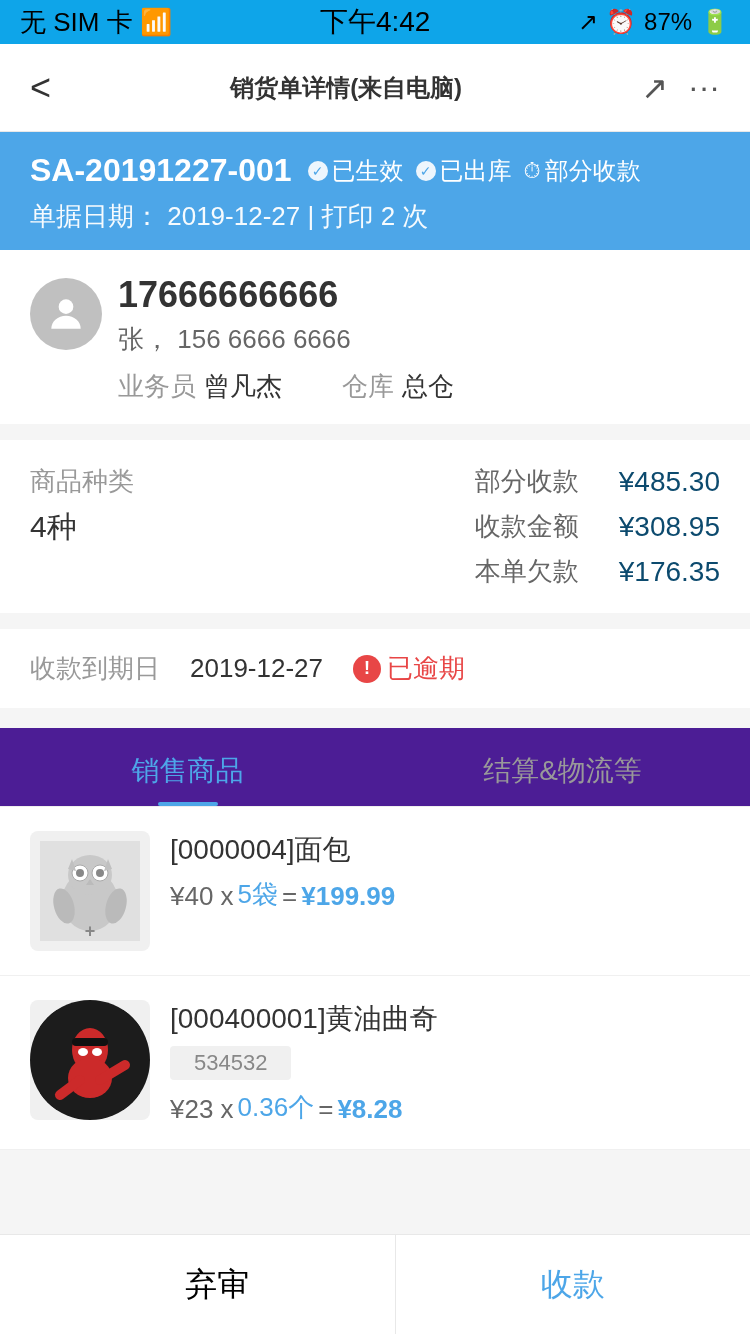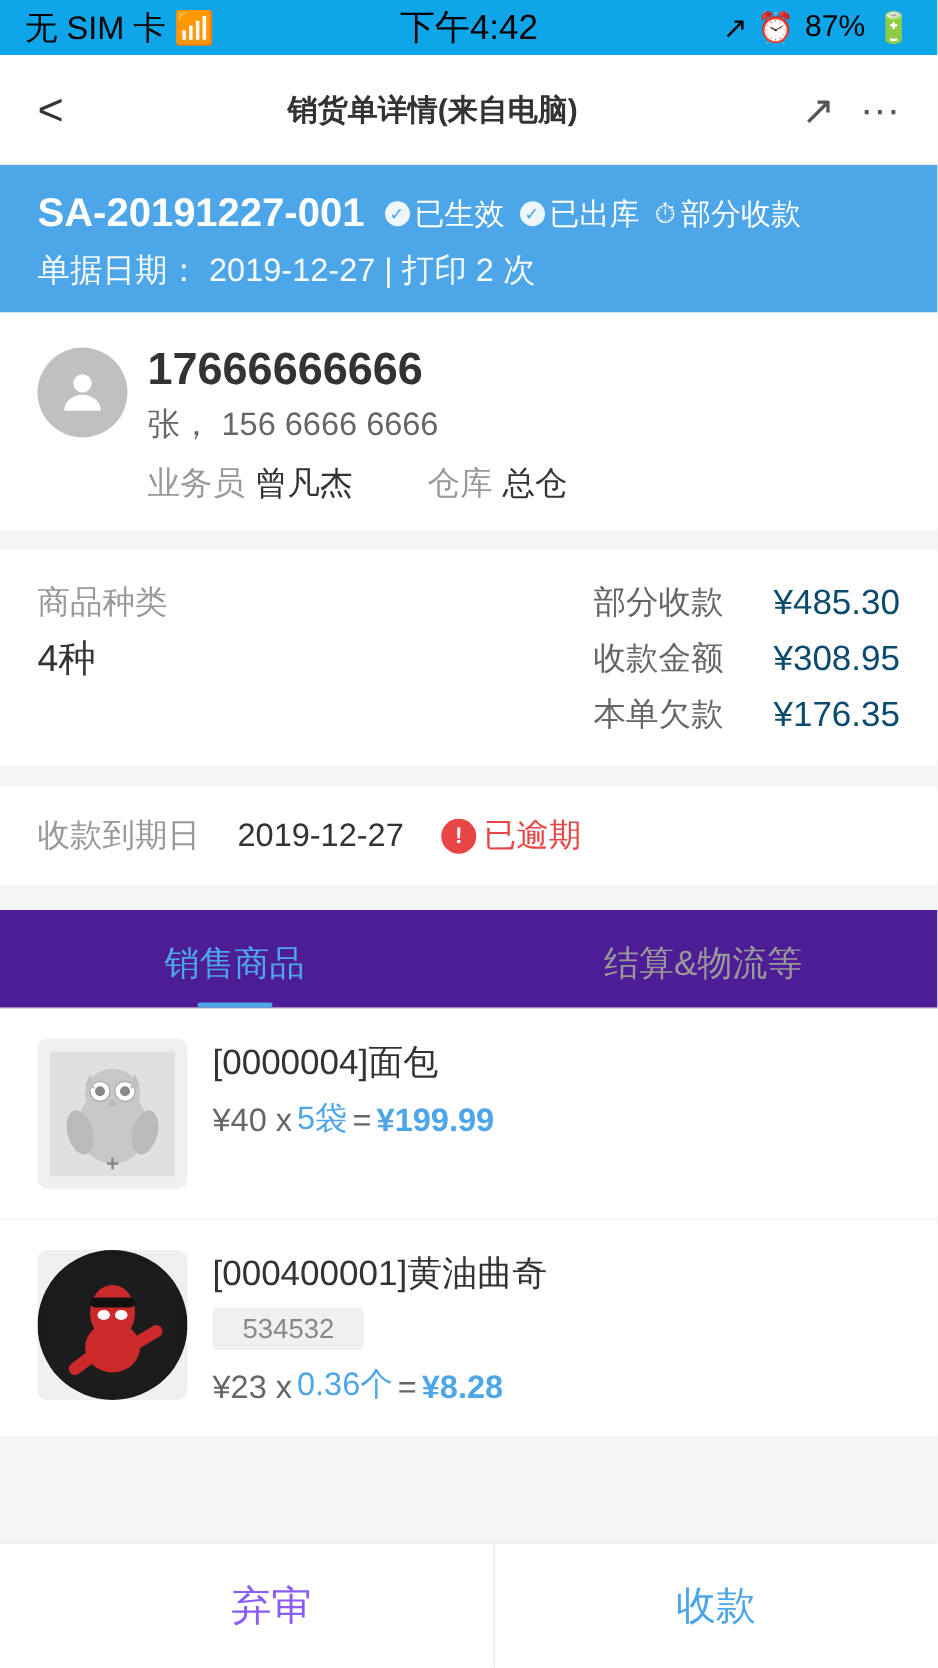--- a/index.html
+++ b/index.html
@@ -335,21 +335,21 @@
     }
     .bottom-btn {
       flex: 1;
       display: flex;
       align-items: center;
       justify-content: center;
       font-size: 32px;
       cursor: pointer;
     }
     .bottom-btn-left {
-      color: #8b5cf6;
+      color: #000000;
       border-right: 1px solid #e8e8e8;
       padding-left: 40px;
     }
     .bottom-btn-right {
       color: #4da6e8;
     }
 
     .spacer-bottom { height: 110px; }
   </style>
 </head>

